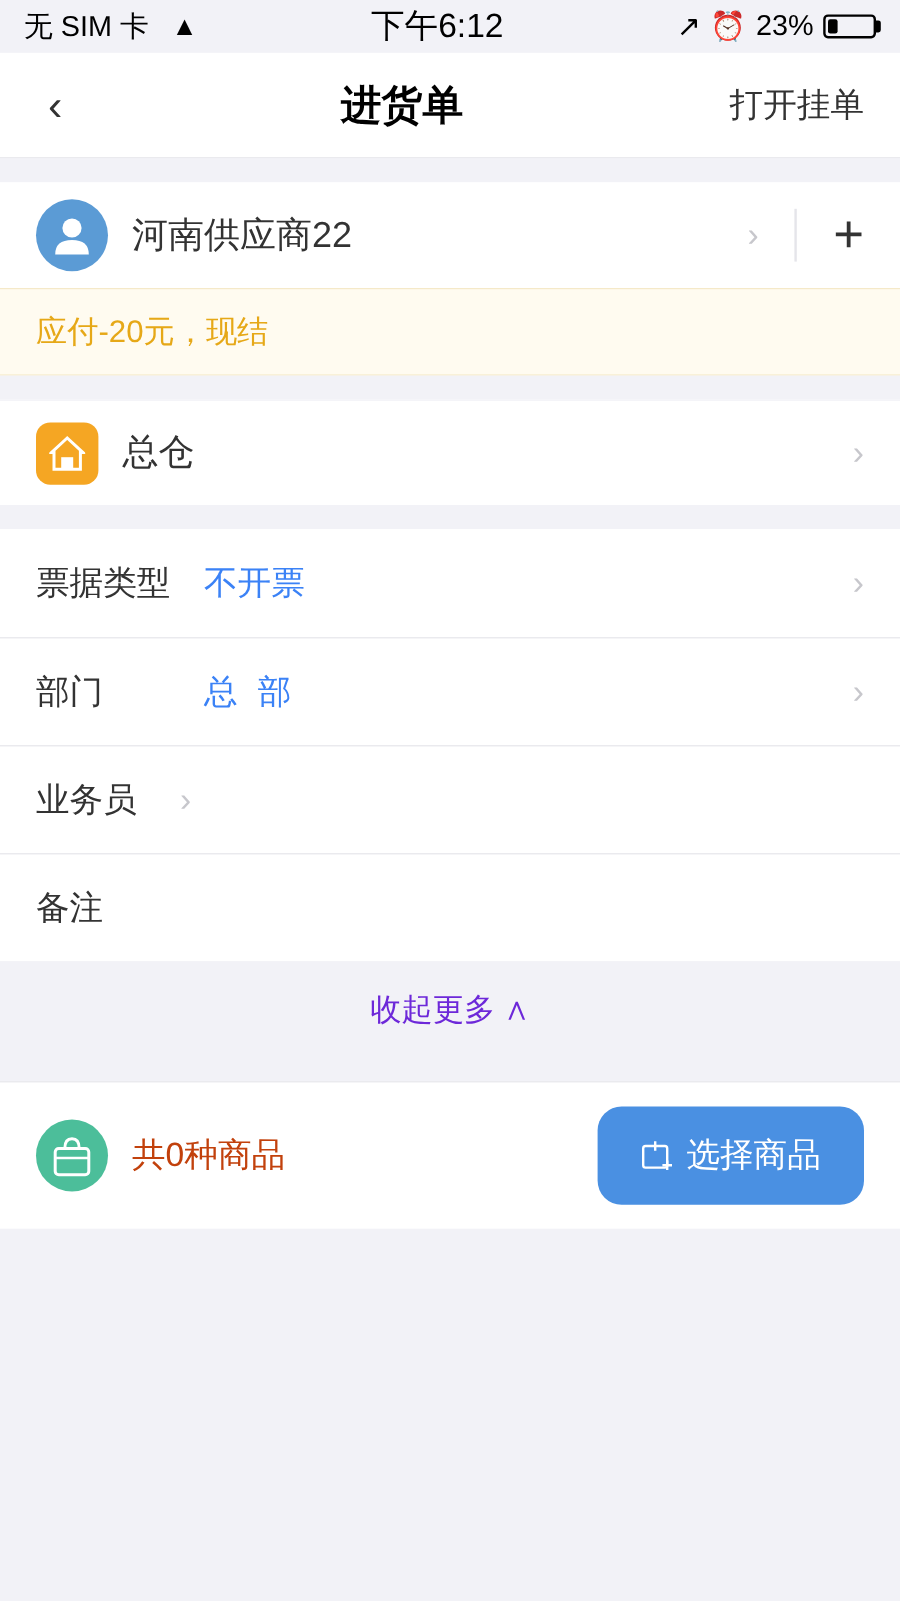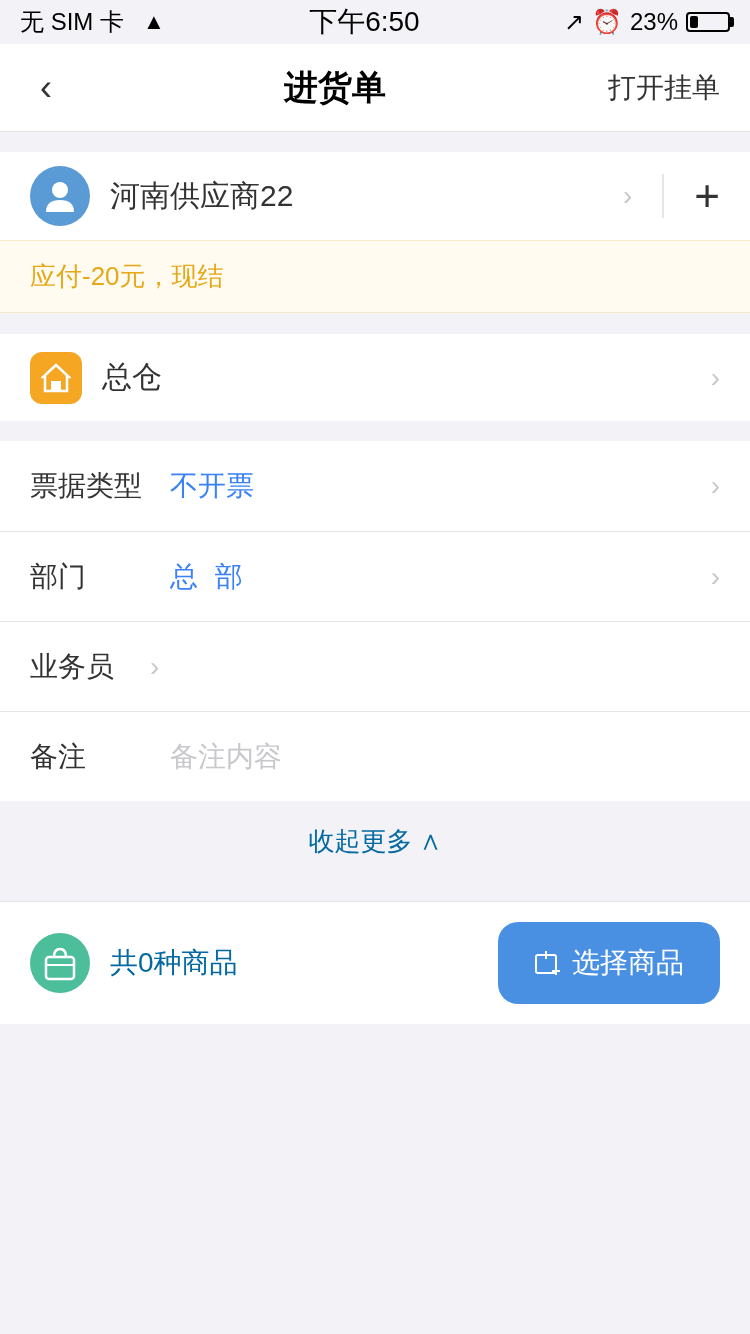--- a/index.html
+++ b/index.html
@@ -196,21 +196,21 @@
     }
 
     
     .collapse-row {
       background: #f2f2f7;
       height: 80px;
       display: flex;
       align-items: center;
       justify-content: center;
       font-size: 26px;
-      color: #0369a1;
+      color: #6d28d9;
       cursor: pointer;
     }
 
     
     .product-bar {
       display: flex;
       align-items: center;
       padding: 20px 30px;
       background: #fff;
       border-top: 1px solid #e5e5ea;
@@ -223,21 +223,21 @@
       background: #4cbe9a;
       display: flex;
       align-items: center;
       justify-content: center;
       margin-right: 20px;
       flex-shrink: 0;
     }
     .product-count {
       flex: 1;
       font-size: 28px;
-      color: #0369a1;
+      color: #c2410c;
     }
     .select-product-btn {
       background: #4a90e2;
       color: #fff;
       font-size: 28px;
       padding: 22px 36px;
       border-radius: 20px;
       cursor: pointer;
       display: flex;
       align-items: center;
@@ -252,21 +252,21 @@
     }
   </style>
 </head>
 <body>
 
 <div class="status-bar">
   <div class="status-left">
     <span>无 SIM 卡</span>
     <span class="wifi-icon">▲</span>
   </div>
-  <div class="status-center">下午6:50</div>
+  <div class="status-center">下午6:12</div>
   <div class="status-right">
     <span>↗</span>
     <span>⏰</span>
     <span>23%</span>
     <div class="battery-bar">
       <div class="battery-fill"></div>
     </div>
   </div>
 </div>
 
@@ -328,21 +328,20 @@
     <span class="arrow-right">›</span>
   </div>
 
   <div class="form-row">
     <span class="form-label">业务员</span>
     <span class="arrow-right">›</span>
   </div>
 
   <div class="form-row">
     <span class="form-label">备注</span>
-    <span class="form-placeholder">备注内容</span>
   </div>
 </div>
 
 <div class="collapse-row">
   <span>收起更多 ∧</span>
 </div>
 
 <div class="section-gap"></div>
 
 <div class="product-bar">

